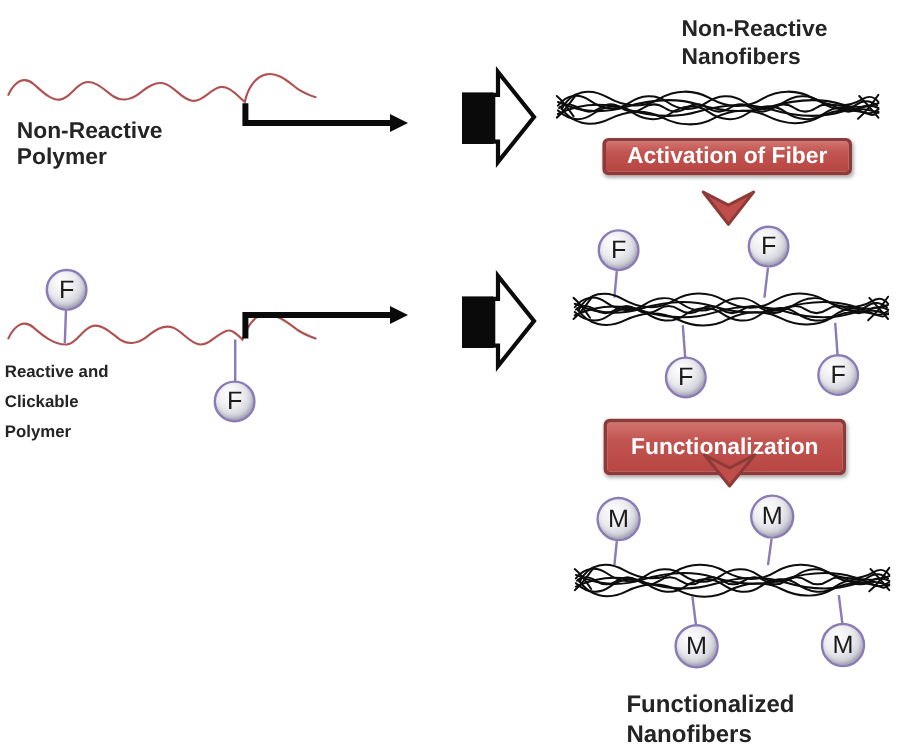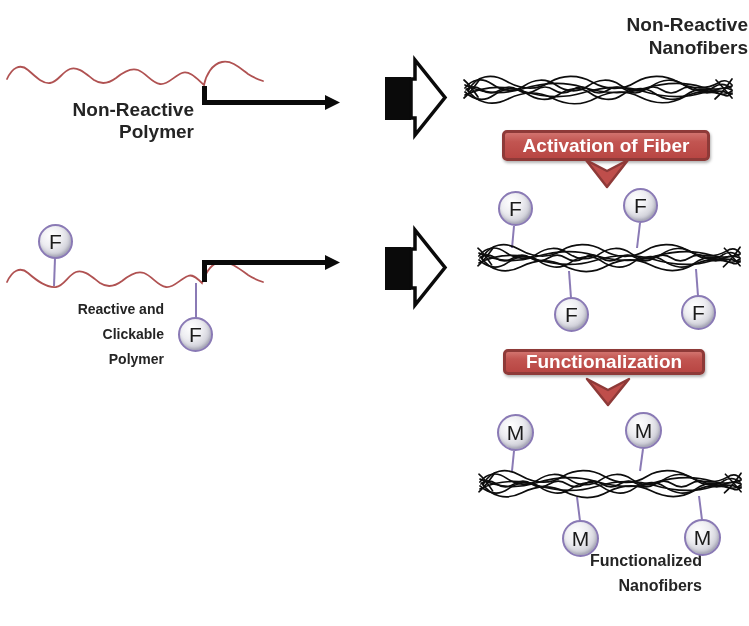--- a/index.html
+++ b/index.html
@@ -1,35 +1,35 @@
 <!DOCTYPE html>
 <html><head>
 <meta charset="utf-8">
 <style>
   html,body{margin:0;padding:0;background:#fff;}
   .stage{position:relative;width:749px;height:626px;background:#ffffff;
          font-family:"Liberation Sans",sans-serif;overflow:hidden;}
   .svg-layer{position:absolute;left:0;top:0;width:749px;height:626px;z-index:5;pointer-events:none;}
-  .label{position:absolute;color:#242424;font-weight:bold;text-align:right;
+  .label{position:absolute;color:#242424;font-weight:bold;text-align:left;
          white-space:pre-line;z-index:3;}
   #label-polymer1{left:14px;top:99px;width:180px;font-size:19px;line-height:22px;}
   #label-polymer2{left:4px;top:297px;width:160px;font-size:14px;line-height:25px;}
   #label-nanofibers1{left:568px;top:13px;width:180px;font-size:19px;line-height:23px;}
-  #label-final{left:522px;top:548px;width:180px;font-size:16px;line-height:25px;}
+  #label-final{left:522px;top:575px;width:180px;font-size:20px;line-height:25px;}
   .spin-box{position:absolute;left:339px;top:4px;width:47px;height:384px;box-sizing:border-box;
             background:linear-gradient(180deg,#f8d2d2 0%,#f9dada 18%,#f4b6b6 60%,#f0a0a2 100%);
             border:2px solid #b64d4d;z-index:2;box-shadow:1px 1px 3px rgba(0,0,0,.18);}
   .spin-label{width:20px;margin:6px auto 0;font-weight:bold;font-size:16px;line-height:25px;
               text-align:center;word-break:break-all;color:#141414;}
   .step-box{position:absolute;box-sizing:border-box;border:3px solid #8e3a38;border-radius:5px;
             background:linear-gradient(180deg,#d2736e 0%,#c25551 35%,#b84643 100%);
             color:#ffffff;font-weight:bold;font-size:19px;display:flex;align-items:center;
             justify-content:center;z-index:2;box-shadow:1px 2px 3px rgba(0,0,0,.3);}
-  #activation-box{left:502px;top:130px;width:208px;height:31px;}
-  #functionalization-box{left:503px;top:349px;width:202px;height:26px;}
+  #activation-box{left:502px;top:115px;width:208px;height:31px;}
+  #functionalization-box{left:503px;top:349px;width:202px;height:47px;}
   .node{position:absolute;border-radius:50%;border:2px solid #8a7ab5;box-sizing:border-box;
         background:radial-gradient(circle at 36% 30%,#ffffff 0%,#ededf1 38%,#cfcfd8 68%,#a9a9ba 100%);
         display:flex;align-items:center;justify-content:center;font-size:21px;font-weight:400;
         color:#1b1b1b;z-index:6;box-shadow:inset -1px -2px 3px rgba(60,60,90,.25);}
   .node.f{width:35px;height:35px;}
   .node.m{width:37px;height:37px;}
 </style>
 </head>
 <body>
 

